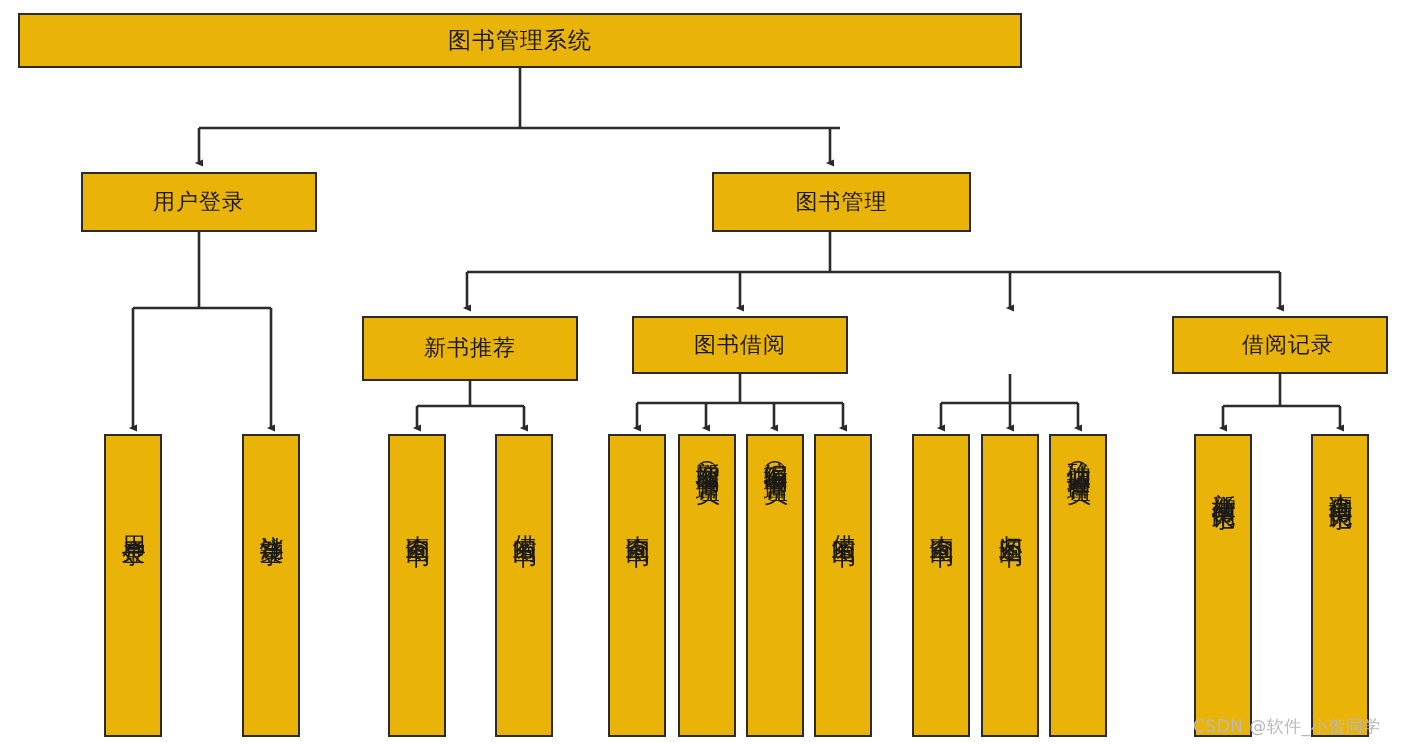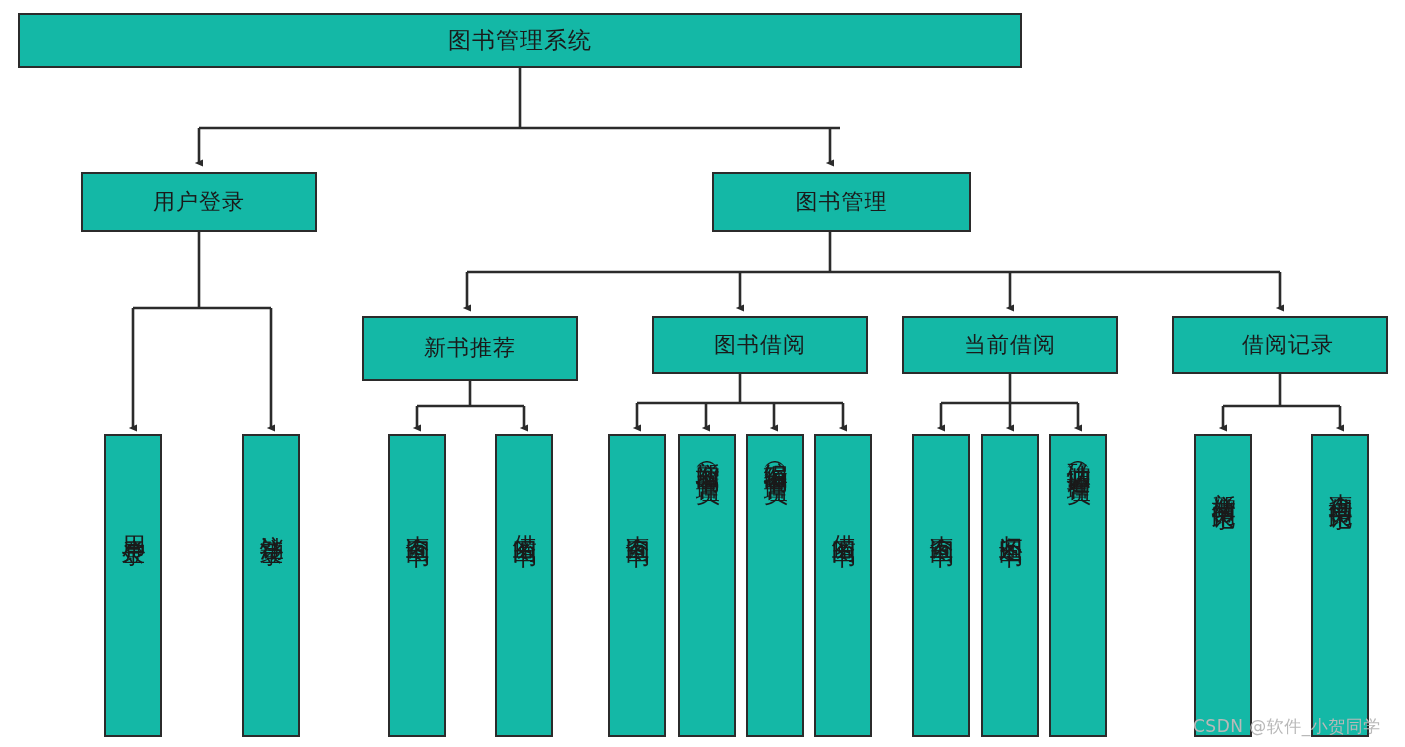--- a/index.html
+++ b/index.html
@@ -22,21 +22,21 @@
     position: absolute;
     left: 0;
     top: 0;
     width: 1405px;
     height: 747px;
     pointer-events: none;
   }
   .node {
     position: absolute;
     box-sizing: border-box;
-    background: #14b8a6;
+    background: #eab308;
     border: 2px solid #2b2b2b;
     display: flex;
     align-items: center;
     justify-content: center;
     z-index: 2;
   }
   .node-label {
     color: #1a1a1a;
     font-size: 22px;
     line-height: 1.22;
@@ -140,27 +140,24 @@
   </div>
 
   <div class="node horiz" style="left:712px; top:172px; width:259px; height:60px;">
     <span class="node-label">图书管理</span>
   </div>
 
   <div class="node horiz" style="left:362px; top:316px; width:216px; height:65px;">
     <span class="node-label">新书推荐</span>
   </div>
 
-  <div class="node horiz" style="left:632px; top:316px; width:216px; height:58px;margin-left:20px;">
+  <div class="node horiz" style="left:632px; top:316px; width:216px; height:58px;">
     <span class="node-label">图书借阅</span>
   </div>
 
-  <div class="node horiz" style="left:902px; top:316px; width:216px; height:58px;">
-    <span class="node-label">当前借阅</span>
-  </div>
 
   <div class="node horiz" style="left:1172px; top:316px; width:216px; height:58px;padding-left:16px;">
     <span class="node-label">借阅记录</span>
   </div>
 
   <div class="node leaf" style="left:104px; top:434px; width:58px; height:303px; padding-top:80px;">
     <span class="node-label">用户登录</span>
   </div>
 
   <div class="node leaf" style="left:242px; top:434px; width:58px; height:303px; padding-top:80px;">

